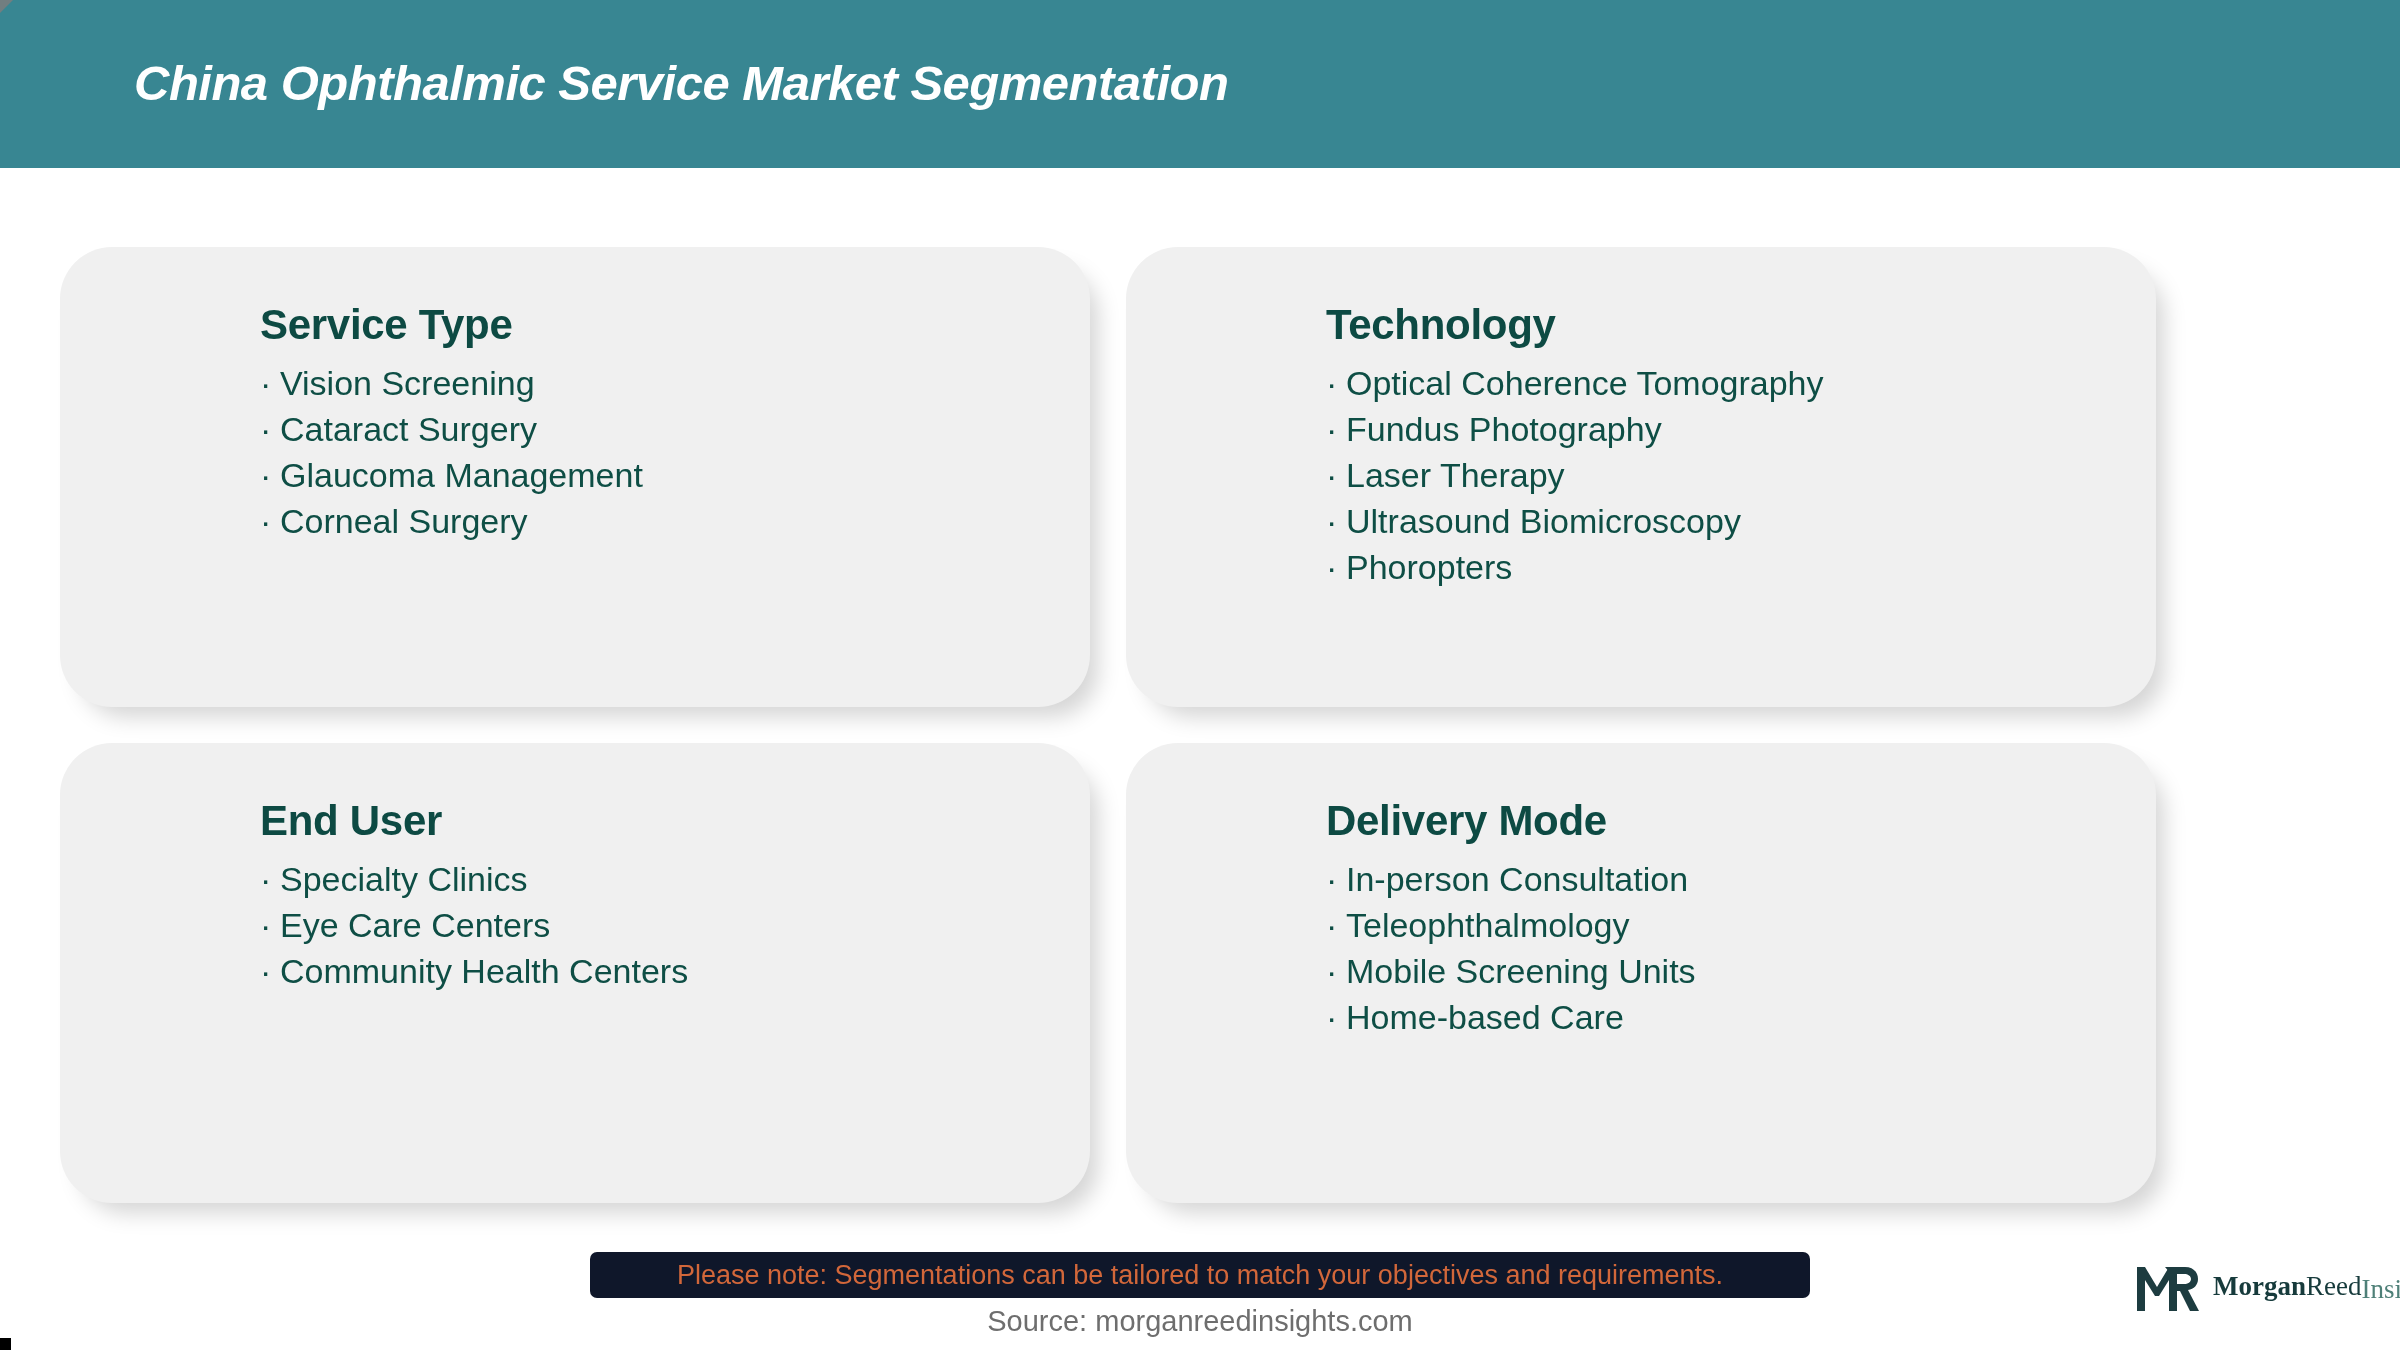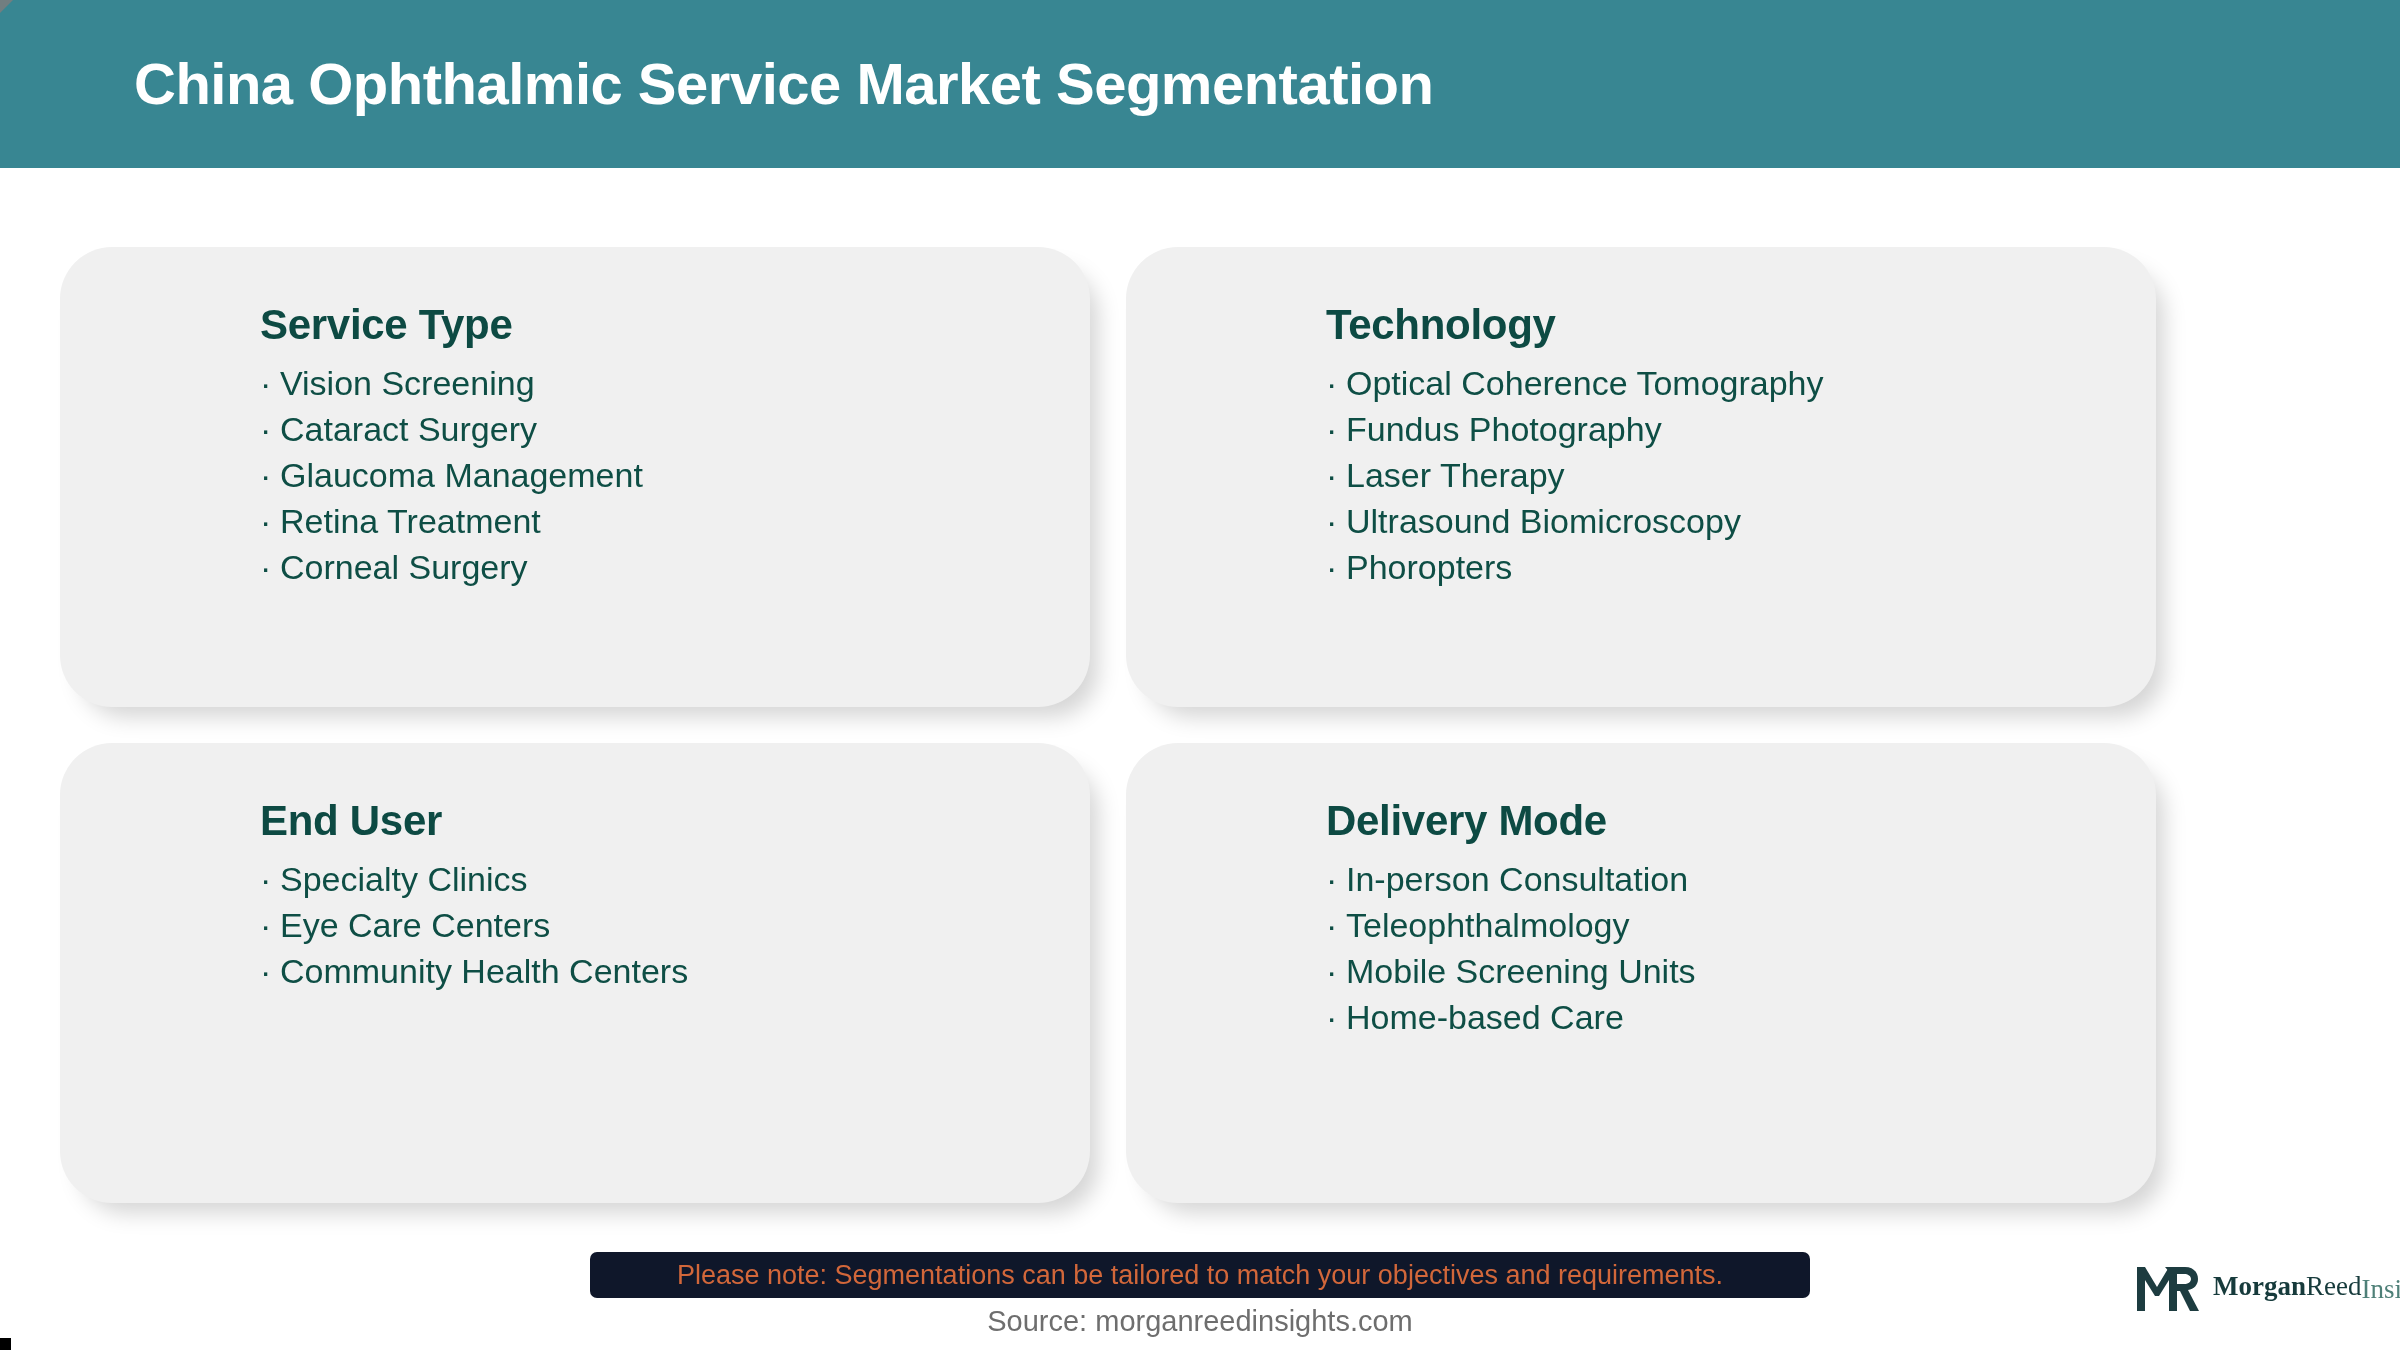--- a/index.html
+++ b/index.html
@@ -22,25 +22,26 @@
     top: 0;
     width: 2400px;
     height: 168px;
     background: #388692;
     display: flex;
     align-items: center;
   }
   .header-title {
     margin-left: 134px;
     color: #ffffff;
-    font-size: 58px;
+    font-size: 49px;
     font-weight: bold;
     letter-spacing: -0.5px;
     line-height: 1.1;
     white-space: nowrap;
+    font-style: italic;
   }
   .corner-artifact {
     position: absolute;
     left: 0;
     top: 0;
     width: 0;
     height: 0;
     border-top: 13px solid #7d7d7d;
     border-right: 13px solid transparent;
     opacity: 0.85;
@@ -176,21 +177,20 @@
 <div class="corner-artifact"></div>
 
 <div class="cards">
 
   <div class="card">
     <div class="card-title">Service Type</div>
     <ul class="card-list">
       <li><span class="bullet">·</span><span>Vision Screening</span></li>
       <li><span class="bullet">·</span><span>Cataract Surgery</span></li>
       <li><span class="bullet">·</span><span>Glaucoma Management</span></li>
-      <li><span class="bullet">·</span><span>Retina Treatment</span></li>
       <li><span class="bullet">·</span><span>Corneal Surgery</span></li>
     </ul>
   </div>
 
   <div class="card">
     <div class="card-title">Technology</div>
     <ul class="card-list">
       <li><span class="bullet">·</span><span>Optical Coherence Tomography</span></li>
       <li><span class="bullet">·</span><span>Fundus Photography</span></li>
       <li><span class="bullet">·</span><span>Laser Therapy</span></li>

